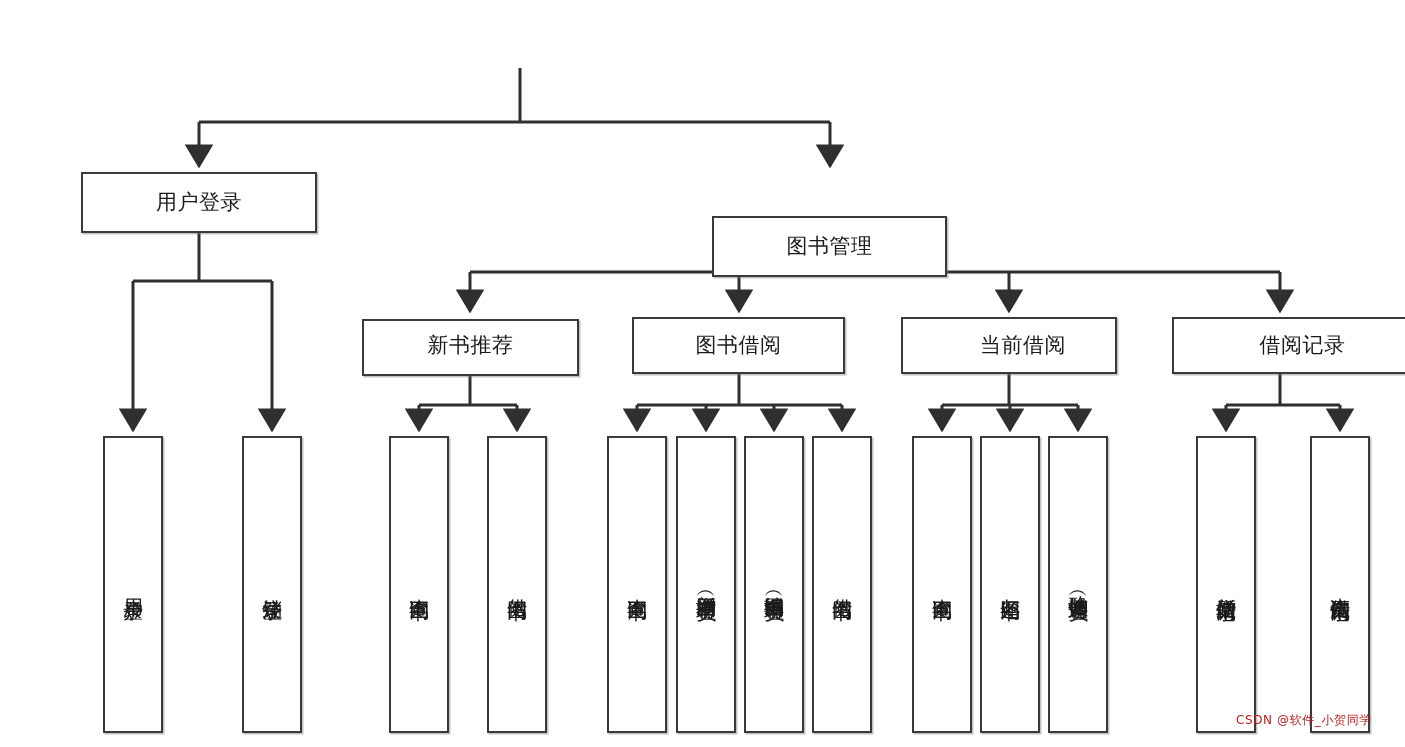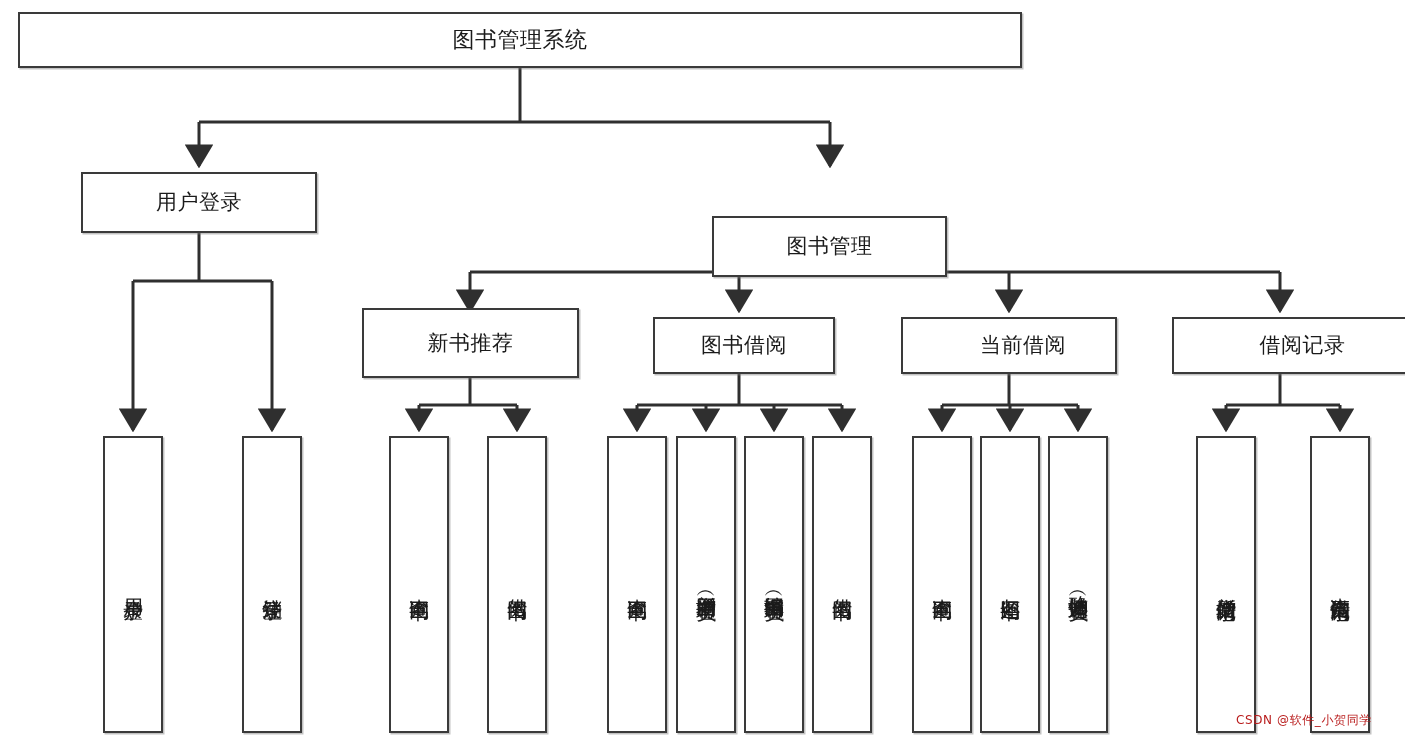--- a/index.html
+++ b/index.html
@@ -111,35 +111,32 @@
       <path d="M1010,405 L1010,430" marker-end="url(#arrow)"></path>
       <path d="M1078,405 L1078,430" marker-end="url(#arrow)"></path>
 
       <path d="M1280,374 L1280,405"></path>
       <path d="M1226,405 L1340,405"></path>
       <path d="M1226,405 L1226,430" marker-end="url(#arrow)"></path>
       <path d="M1340,405 L1340,430" marker-end="url(#arrow)"></path>
     </g>
   </svg>
 
-  <div class="node root" style="left:18px; top:12px; width:1004px; height:56px;">
-    <span class="node-label">图书管理系统</span>
-  </div>
 
   <div class="node lvl2" style="left:81px; top:172px; width:236px; height:61px;">
     <span class="node-label">用户登录</span>
   </div>
   <div class="node lvl2" style="left:712px; top:172px; width:235px; height:61px;margin-top:44px;">
     <span class="node-label">图书管理</span>
   </div>
 
-  <div class="node lvl3" style="left:362px; top:308px; width:217px; height:70px;">
+  <div class="node lvl3" style="left:362px; top:319px; width:217px; height:57px;font-family:Liberation Mono, monospace;">
     <span class="node-label">新书推荐</span>
   </div>
-  <div class="node lvl3" style="left:632px; top:317px; width:182px; height:57px;margin-left:21px;">
+  <div class="node lvl3" style="left:632px; top:317px; width:213px; height:57px;">
     <span class="node-label">图书借阅</span>
   </div>
   <div class="node lvl3" style="left:901px; top:317px; width:216px; height:57px;padding-left:28px;">
     <span class="node-label">当前借阅</span>
   </div>
   <div class="node lvl3" style="left:1172px; top:317px; width:261px; height:57px;">
     <span class="node-label">借阅记录</span>
   </div>
 
   <div class="node vertical" style="left:103px; top:436px; width:60px; height:297px;">

